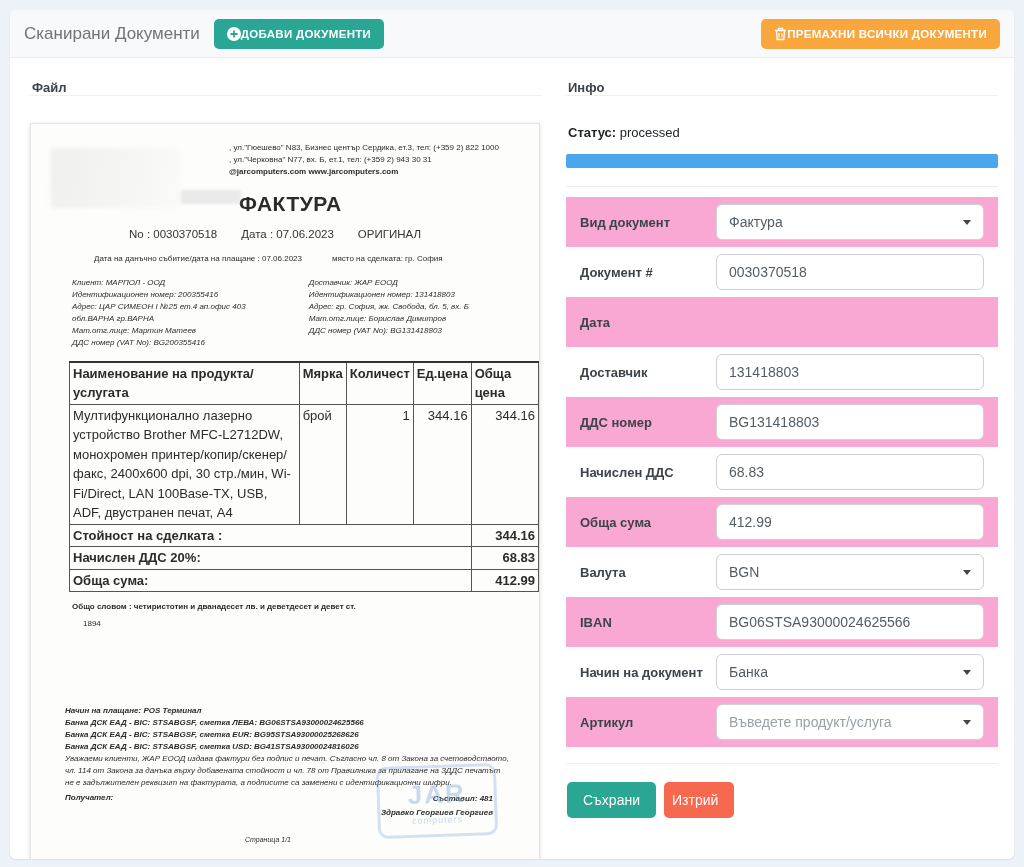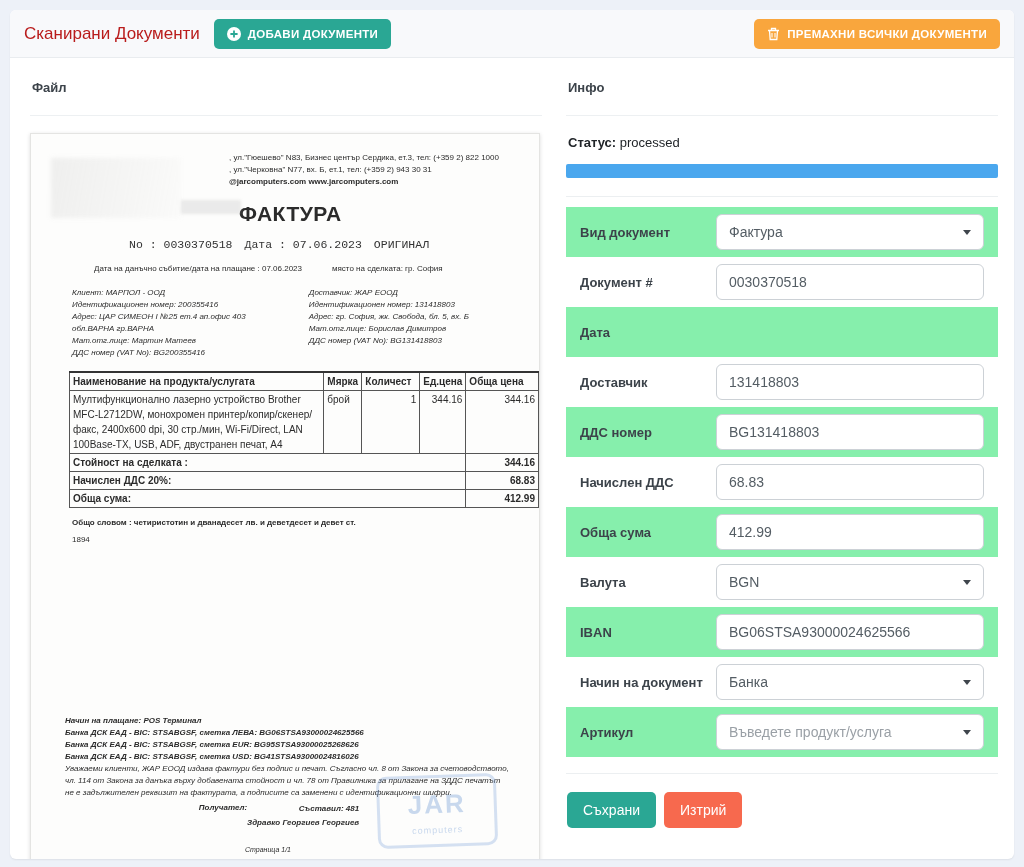--- a/index.html
+++ b/index.html
@@ -5,83 +5,83 @@
   * { box-sizing: border-box; margin: 0; padding: 0; }
   html,body { width:1024px; height:867px; overflow:hidden;
     font-family:"Liberation Sans", sans-serif; background:#edf1f8; }
   .wrap { padding:10px; height:100%; }
   .card { background:#fff; border-radius:6px; height:849px;
     box-shadow:0 1px 2px rgba(0,0,0,.07); overflow:hidden;
     display:flex; flex-direction:column; }
   
   .topbar { background:#f8f9fb; border-bottom:1px solid #e9ecef;
     height:48px; flex:0 0 48px; display:flex; align-items:center; padding:0 14px; gap:14px; }
-  .page-title { font-size:17px; color:#b91c1c; }
+  .page-title { font-size:17px; color:#737373; }
   .btn { border:none; border-radius:5px; color:#fff; display:inline-flex;
-    align-items:center; gap:7px; cursor:pointer; font-family:"Liberation Sans",sans-serif; }
+    align-items:center; cursor:pointer; font-family:"Liberation Sans",sans-serif; }
   .btn.small { font-size:11.5px; font-weight:700; letter-spacing:.3px; padding:8px 13px; text-transform:uppercase; }
   .btn.teal { background:#2aa794; }
   .btn.orange { background:#f9a63d; margin-left:auto; }
   .btn.big { font-size:14px; font-weight:400; padding:10px 16px; }
-  .btn.coral { background:#f7694e; }
+  .btn.coral { background:#f7694e;padding-left:8px; }
   .btn svg { display:block; }
   
   .cardbody { flex:1; display:flex; gap:24px; padding:16px 16px 0 20px; }
   .col-left { width:512px; flex:0 0 512px; }
   .col-right { flex:1; display:flex; flex-direction:column; }
   .col-header { font-size:13px; font-weight:700; color:#3c434a;
-    padding:6px 2px 20px; border-bottom:1px solid #edf0f2; margin-bottom:17px; }
+    padding:6px 2px 0; border-bottom:1px solid #edf0f2; margin-bottom:27px; }
   
   .doc { position:relative; width:510px; height:737px; background:#fdfdfc;
     border:1px solid #e4e4e2; box-shadow:0 1px 4px rgba(0,0,0,.14);
     color:#2b2b2b; font-size:8px; line-height:1.5; overflow:hidden;
     display:flex; flex-direction:column; padding:10px 8px 8px; }
   .ghost1 { position:absolute; left:20px; top:24px; width:130px; height:60px;
     background:linear-gradient(100deg, rgba(190,190,190,.22), rgba(220,220,220,.08));
     filter:blur(2px); }
   .ghost2 { position:absolute; left:150px; top:66px; width:60px; height:14px;
     background:rgba(185,185,185,.28); filter:blur(1.5px); }
   .inv-head { margin:8px 0 0 190px; }
   .inv-head .b { font-weight:700; }
   .inv-title { margin:10px 0 0 200px; font-size:21px; font-weight:700; letter-spacing:.5px; }
-  .inv-numline { margin:6px 0 0 90px; font-size:11.5px; display:flex; gap:12px; color:#333;font-family:Liberation Mono, monospace; }
+  .inv-numline { margin:6px 0 0 90px; font-size:11.5px; display:flex; gap:24px; color:#333; }
   .inv-taxline { margin:10px 0 0 55px; display:flex; gap:30px; }
   .inv-parties { margin:12px 0 0 33px; display:flex; }
   .party { width:230px;font-style:italic; }
   .party + .party { margin-left:16px; }
   .party.client { width:228px; padding-right:14px; }
-  .inv-table { border-collapse:collapse; margin:12px 0 0 30px; width:470px; font-size:10px; }
+  .inv-table { border-collapse:collapse; margin:12px 0 0 30px; width:470px; font-size:13px; }
   .inv-table th, .inv-table td { border:1px solid #555; padding:1px 3px; vertical-align:top; text-align:left; }
   .inv-table th { font-weight:700; border-top:2px solid #333; }
   .inv-table .r { text-align:right; }
   .inv-table .tot td { font-weight:700; }
   .inv-words { margin:9px 0 0 33px; font-weight:700; }
   .inv-words + .inv-words { margin-top:6px;margin-left:32px; }
-  .inv-ref { margin:5px 0 0 33px; }
+  .inv-ref { margin:5px 0 0 44px; }
   .inv-footer { margin-top:auto; padding:0 20px 4px 26px; font-style:italic; position:relative; }
   .inv-footer .bold { font-weight:700; }
   .inv-footer .disclaimer { margin-top:0; max-width:455px; line-height:1.55; }
-  .inv-sign { display:flex; justify-content:center; margin-top:2px; }
+  .inv-sign { display:flex; justify-content:space-between; margin-top:2px; }
   .inv-sign .left { font-weight:700; }
   .inv-sign .right { text-align:right; font-weight:700; margin-right:18px; line-height:1.8; }
   .inv-page { text-align:center; font-size:7px; margin:14px 40px 2px 0; }
   .stamp { position:absolute; right:34px; bottom:14px; width:120px; height:72px;
     border:3px solid rgba(120,160,215,.30); border-radius:10px; transform:rotate(-2deg);
     color:rgba(120,160,215,.40); display:flex; flex-direction:column;
     align-items:center; justify-content:center; font-style:normal; }
   .stamp .l1 { font-size:26px; font-weight:700; letter-spacing:2px; }
   .stamp .l2 { font-size:9px; letter-spacing:1px; }
   
   .status-line { font-size:13px; color:#212529; padding:2px 2px 0; }
   .status-line .lab { font-weight:700; }
   .progress { margin-top:14px; height:14px; border-radius:2px; overflow:hidden; background:#eef3f8; }
   .progress .bar { height:100%; background:#4aa7ee; }
   .sep { border:none; border-top:1px solid #eceff1; margin:18px 0 10px; }
   .frow { display:flex; align-items:center; height:50px; padding:0 14px; }
-  .frow.alt { background:#86efac; }
+  .frow.alt { background:#f9a8d4; }
   .flabel { width:136px; flex:0 0 136px; font-size:13px; font-weight:700; color:#3c434a; padding-right:6px; }
   .finput, .fselect { flex:1; height:36px; border:1px solid #ccd1d6; border-radius:6px;
     background:#fff; font-size:14px; color:#545d64; padding:0 12px;
     font-family:"Liberation Sans",sans-serif; }
   .finput { outline:none; }
   .fselect { display:flex; align-items:center; justify-content:space-between; cursor:pointer; }
   .fselect .placeholder { color:#9aa0a6; }
   .caret { width:0; height:0; border-left:4.5px solid transparent;
     border-right:4.5px solid transparent; border-top:5px solid #3f454c; margin-left:8px; }
   .actions { display:flex; gap:8px; padding:14px 0 0 1px; }

